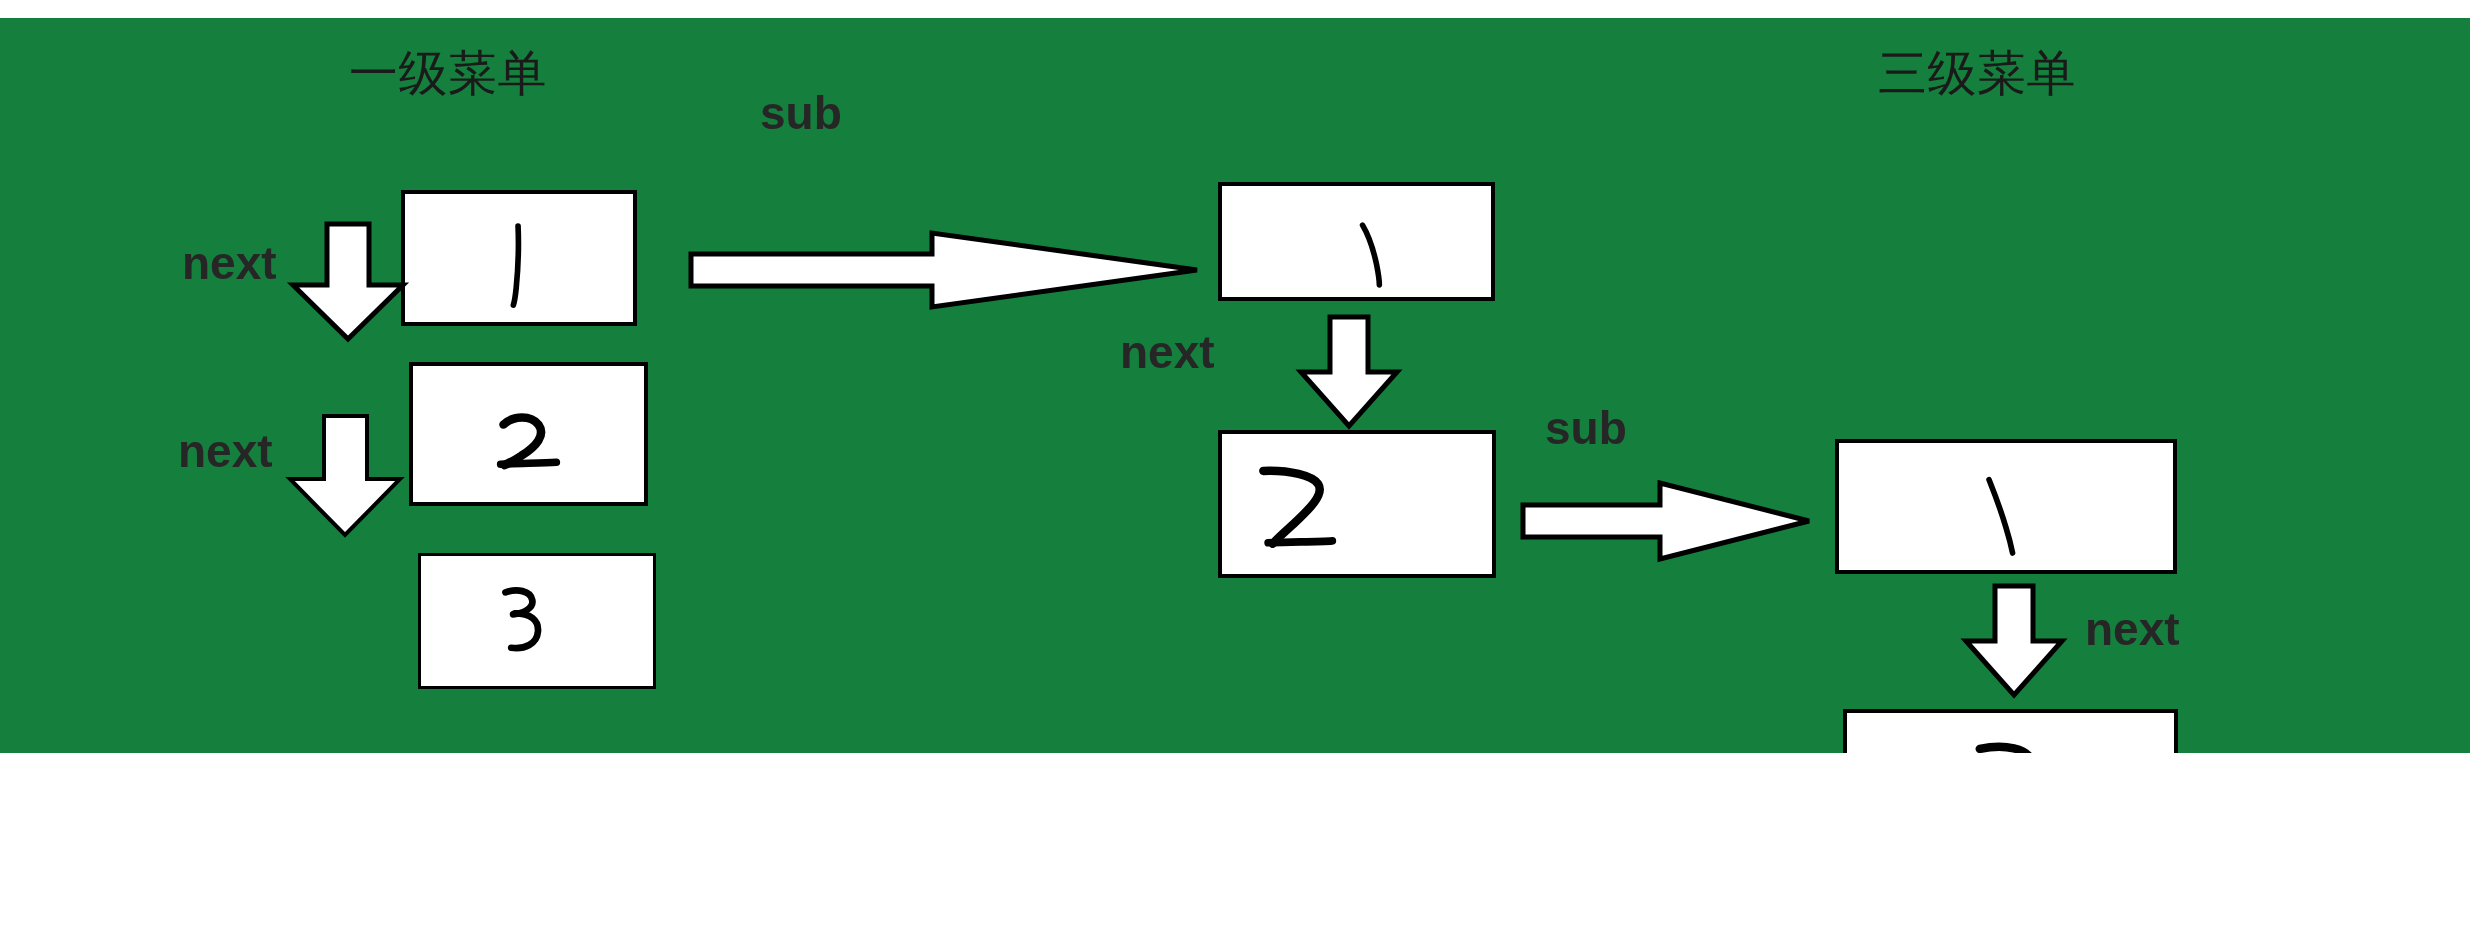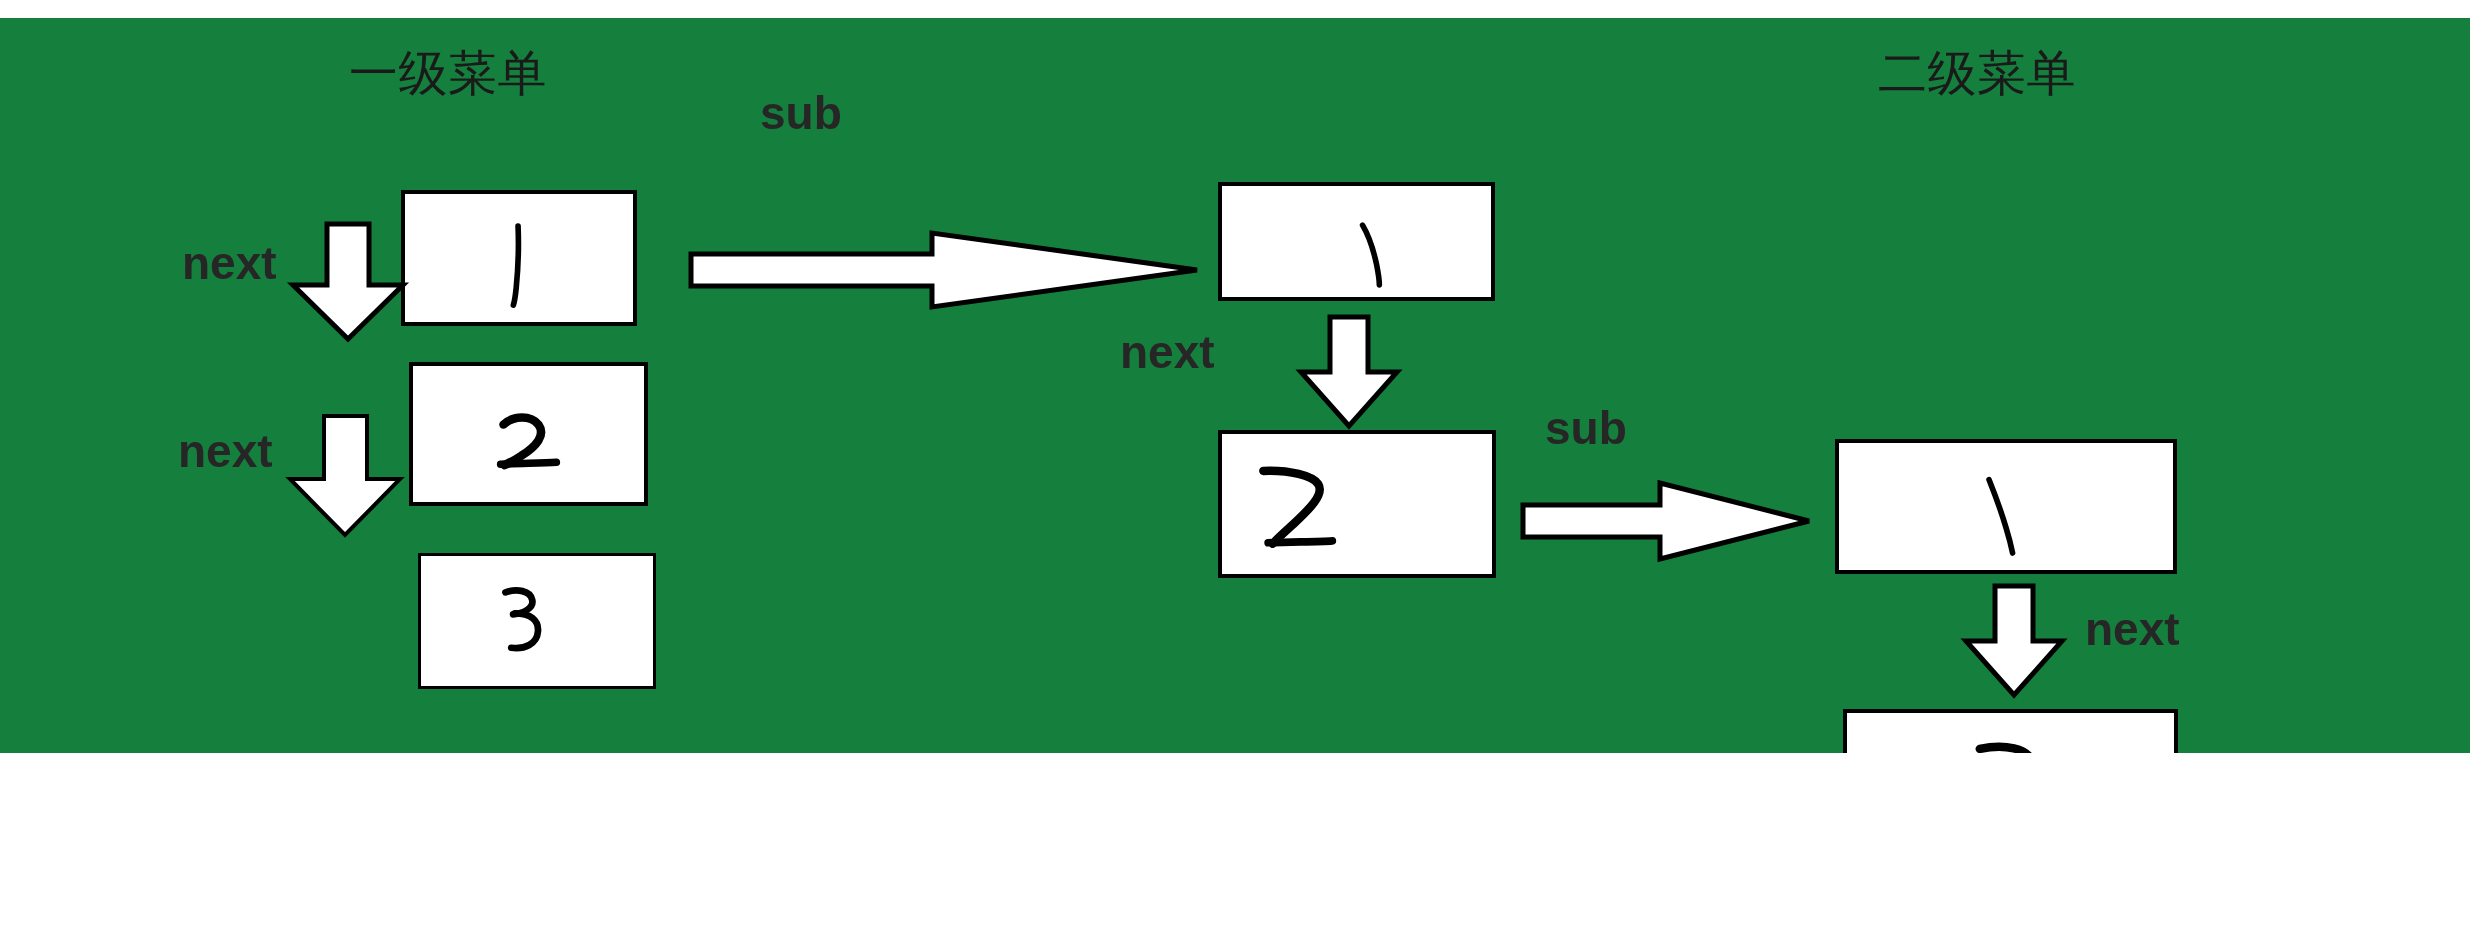--- a/index.html
+++ b/index.html
@@ -70,21 +70,21 @@
     white-space: nowrap;
     letter-spacing: 0.4px;
   }
 </style>
 </head>
 <body>
 
 <div id="canvas">
 
   <div class="abs col-title" style="left:349px; top:31px;">一级菜单</div>
-  <div class="abs col-title" style="left:1878px; top:31px;">二级菜单</div>
+  <div class="abs col-title" style="left:1878px; top:31px;">三级菜单</div>
 
   <div class="abs node-box" style="left:401px; top:172px; width:236px; height:136px;">
     <svg class="digit-svg" viewBox="0 0 236 136">
       <path d="M117 34 C118 58, 117 80, 115 100 C114 110, 113 115, 112 118" fill="none" stroke="#000" stroke-width="6" stroke-linecap="round"></path>
     </svg>
 
   </div>
 
   <div class="abs edge-label" style="left:182px; top:222px;">next</div>
   <div class="abs" style="left:290px; top:203px;">

